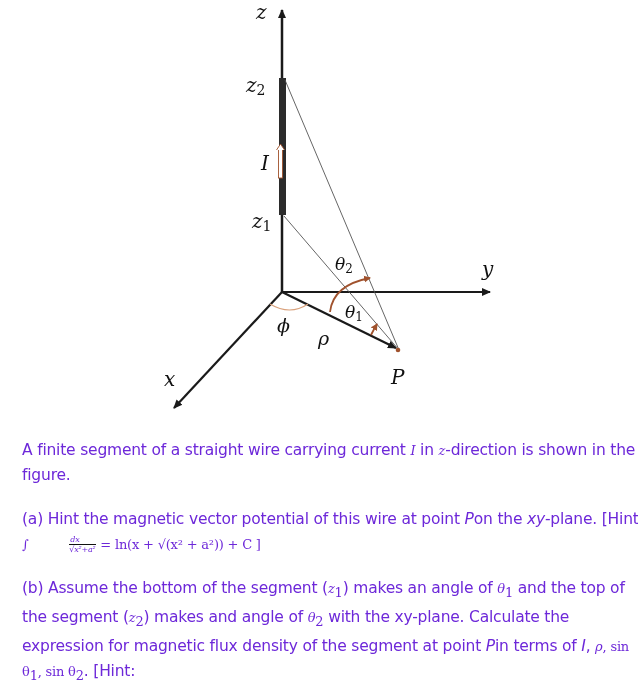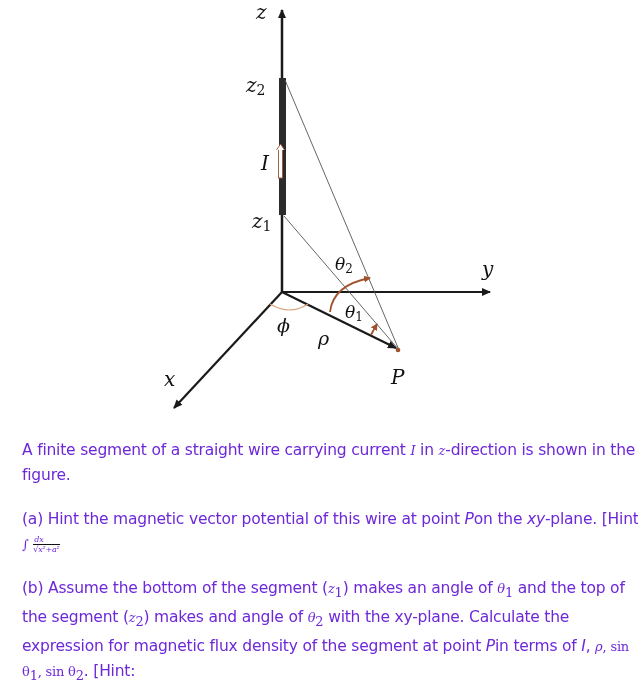--- a/index.html
+++ b/index.html
@@ -6,21 +6,21 @@
   body { width: 638px; height: 684px; position: relative; overflow: hidden; font-family: "DejaVu Sans", sans-serif; color: #111; }
   #figure { position: absolute; left: 0; top: 0; width: 638px; height: 430px; }
   .lbl { font-family: "DejaVu Serif", serif; font-style: italic; fill: #111; }
   .text-block { position: absolute; left: 22px; width: 630px; font-family: "DejaVu Sans", sans-serif; font-size: 15.5px; line-height: 25px; color: #6d28d9; letter-spacing: -0.2px; }
   .p1 { top: 438px; }
   .p2 { top: 507px; }
   .p3 { top: 576px; }
   .math { font-family: "DejaVu Serif", serif; font-style: italic; font-size: 13px; }
   .mathr { font-family: "DejaVu Serif", serif; font-size: 13px; }
   .it { font-style: italic; }
-  .frac { display: inline-block; vertical-align: middle; text-align: left; font-family: "DejaVu Serif", serif; font-style: italic; font-size: 8px; line-height: 9px; }
+  .frac { display: inline-block; vertical-align: middle; text-align: left; font-family: "DejaVu Serif", serif; font-style: italic; font-size: 8px; line-height: 9px; margin-left: 36px; }
   .frac .num { display: block; border-bottom: 1px solid #111; padding: 0 1px; }
   .frac .den { display: block; }
   sub { font-size: 9px; }
 </style>
 </head>
 <body>
 
 <svg id="figure" width="638" height="430" viewBox="0 0 638 430">
   <defs>
     <marker id="arrowBlack" markerWidth="10" markerHeight="10" refX="8" refY="5" orient="auto" markerUnits="userSpaceOnUse">
@@ -71,19 +71,20 @@
 </svg>
 
 <div class="text-block p1">
   <span>A finite segment of a straight wire carrying current </span><span class="math">I</span><span> in </span><span class="math">z</span><span>-direction is shown in the figure.</span>
 </div>
 
 <div class="text-block p2">
   <span>(a) Hint the magnetic vector potential of this wire at point </span><span class="it">P</span><span>on the </span><span class="it">xy</span><span>-plane. [Hint:</span><br>
   <span class="mathr">∫</span>
   <span class="frac"><span class="num">dx</span><span class="den">√x²+a²</span></span>
+  <span class="mathr">= ln(x + √(x² + a²)) + C ]</span>
 </div>
 
 <div class="text-block p3">
   <span>(b) Assume the bottom of the segment (</span><span class="math">z</span><sub class="mathr">1</sub><span>) makes an angle of </span><span class="math">θ</span><sub class="mathr">1</sub><span> and the top of the segment (</span><span class="math">z</span><sub class="mathr">2</sub><span>) makes and angle of </span><span class="math">θ</span><sub class="mathr">2</sub><span> with the xy-plane. Calculate the expression for magnetic flux density of the segment at point </span><span class="it">P</span><span>in terms of </span><span class="it">I</span><span>, </span><span class="math">ρ</span><span class="mathr">, sin θ</span><sub class="mathr">1</sub><span class="mathr">, sin θ</span><sub class="mathr">2</sub><span>. [Hint:</span><br>
   
   
 </div>
 
 </body></html>

